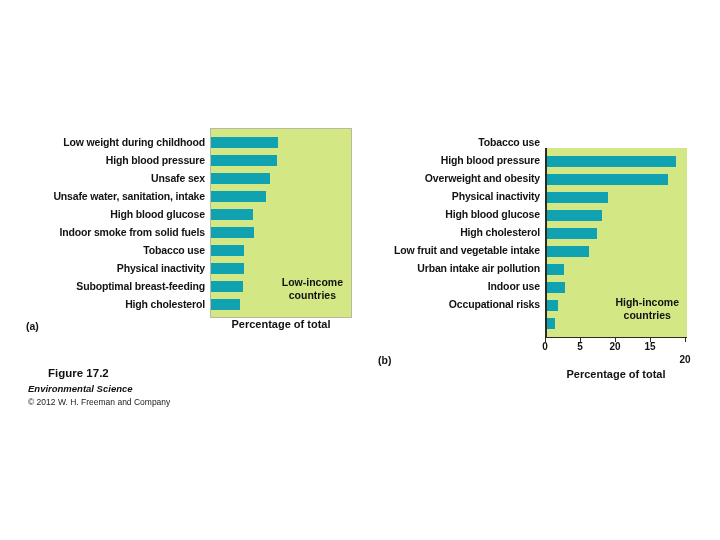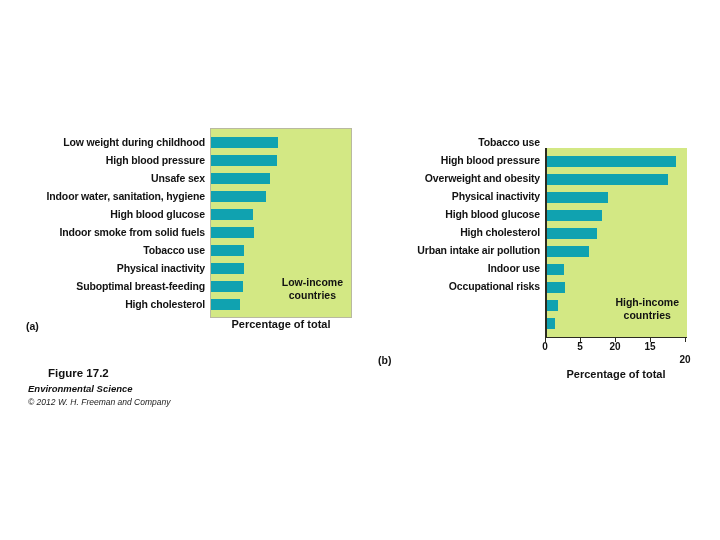--- a/index.html
+++ b/index.html
@@ -191,37 +191,36 @@
     font-size: 9.5px;
     font-style: italic;
     font-weight: bold;
     color: #111;
     margin-top: 1px;
   }
   .cap-copy {
     font-size: 8.5px;
     color: #222;
     margin-top: 2px;
-    font-style: italic;
   }
 </style>
 </head>
 <body>
 
 <div id="figure">
 
   <div class="panels">
 
     <div class="panel panel-a">
       <div class="panel-body">
         <div class="cat-labels">
           <div class="cat-label">Low weight during childhood</div>
           <div class="cat-label">High blood pressure</div>
           <div class="cat-label">Unsafe sex</div>
-          <div class="cat-label">Indoor water, sanitation, hygiene</div>
+          <div class="cat-label">Unsafe water, sanitation, intake</div>
           <div class="cat-label">High blood glucose</div>
           <div class="cat-label">Indoor smoke from solid fuels</div>
           <div class="cat-label">Tobacco use</div>
           <div class="cat-label">Physical inactivity</div>
           <div class="cat-label">Suboptimal breast-feeding</div>
           <div class="cat-label">High cholesterol</div>
         </div>
 
         <div class="plot">
           <div class="bars" id="bars-a">
@@ -271,20 +270,21 @@
 
     <div class="panel panel-b">
       <div class="panel-body">
         <div class="cat-labels">
           <div class="cat-label">Tobacco use</div>
           <div class="cat-label">High blood pressure</div>
           <div class="cat-label">Overweight and obesity</div>
           <div class="cat-label">Physical inactivity</div>
           <div class="cat-label">High blood glucose</div>
           <div class="cat-label">High cholesterol</div>
+          <div class="cat-label">Low fruit and vegetable intake</div>
           <div class="cat-label">Urban intake air pollution</div>
           <div class="cat-label">Indoor use</div>
           <div class="cat-label">Occupational risks</div>
         </div>
 
         <div class="plot">
           <div class="bars" id="bars-b">
               <div class="bar-row">
                 <div class="bar" title="Tobacco use: 18.4%" style="width: 128.8px; background: rgb(16, 162, 176);"></div>
               </div>

